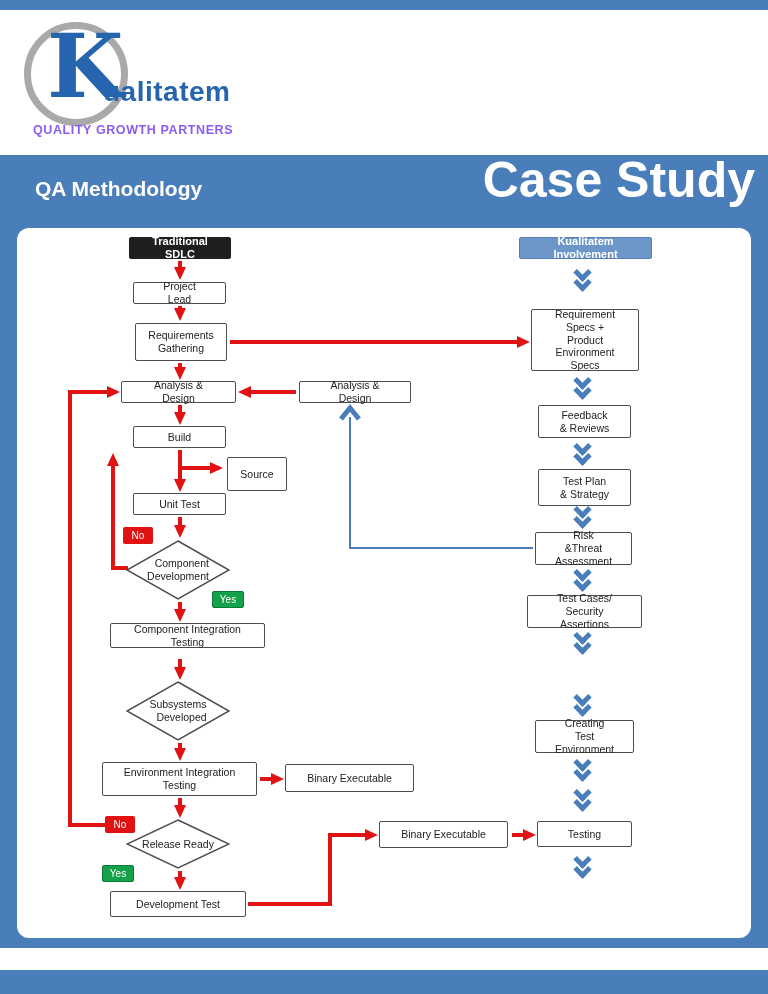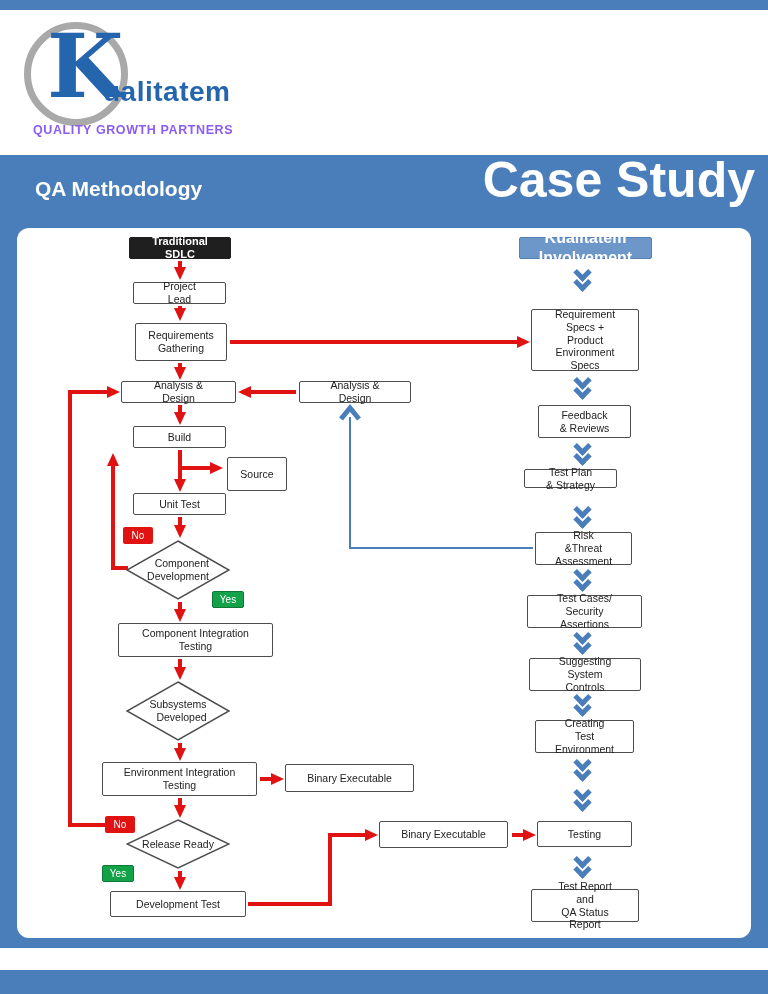--- a/index.html
+++ b/index.html
@@ -21,21 +21,21 @@
 
   .footer-strip{position:absolute;left:0;top:948px;width:768px;height:22px;background:#fff;font-size:11px;color:#444;line-height:22px;padding-left:25px}
   .footer-bar{position:absolute;left:0;top:970px;width:768px;height:24px;background:#4a7ebb}
 
   .connectors{position:absolute;left:0;top:0;z-index:1;pointer-events:none}
 
   .node{position:absolute;z-index:2;display:flex;align-items:center;justify-content:center;
         text-align:center;white-space:pre-line;font-size:10.5px;line-height:1.22;color:#222;
         background:#fff;border:1.4px solid #4d4d4d;border-radius:2px;padding:1px 20px}
   .node.hdr-dark{background:#1f1f1f;border-color:#1f1f1f;color:#fff;font-weight:bold;font-size:11px}
-  .node.hdr-blue{background:#6d96c9;border-color:#5580b5;color:#fff;font-weight:bold;font-size:16px}
+  .node.hdr-blue{background:#6d96c9;border-color:#5580b5;color:#fff;font-weight:bold;font-size:11px}
 
   .diamond{position:absolute;z-index:2}
   .diamond svg{position:absolute;left:0;top:0;width:100%;height:100%}
   .diamond svg polygon{fill:#fff;stroke:#4d4d4d;stroke-width:1.5}
   .diamond span{position:absolute;left:0;top:0;width:100%;height:100%;display:flex;align-items:center;justify-content:center;
         text-align:right;white-space:pre-line;font-size:10.5px;line-height:1.2;color:#222}
 
   .badge{position:absolute;z-index:3;display:flex;align-items:center;justify-content:center;
         font-size:10px;font-weight:normal;color:#fff;border-radius:2px}
   .badge.no{background:#e01212}
@@ -109,21 +109,21 @@
   <div class="node" style="left:133px;top:493px;width:93px;height:22px">Unit Test</div>
 
   <div class="diamond" style="left:126px;top:540px;width:104px;height:60px">
     <svg viewBox="0 0 104 60" preserveAspectRatio="none">
         <polygon points="52,1 103,30 52,59 1,30"></polygon>
       </svg>
     <span>Component
 Development</span>
   </div>
 
-  <div class="node" style="left:118px;top:623px;width:155px;height:34px">Component Integration
+  <div class="node" style="left:110px;top:623px;width:155px;height:25px">Component Integration
 Testing</div>
 
   <div class="diamond" style="left:126px;top:681px;width:104px;height:60px">
     <svg viewBox="0 0 104 60" preserveAspectRatio="none">
         <polygon points="52,1 103,30 52,59 1,30"></polygon>
       </svg>
     <span>Subsystems
 Developed</span>
   </div>
 
@@ -147,33 +147,29 @@
   <div class="badge no" style="left:105px;top:816px;width:30px;height:17px">No</div>
   <div class="badge yes" style="left:102px;top:865px;width:32px;height:17px">Yes</div>
 
   <div class="node hdr-blue" style="left:519px;top:237px;width:133px;height:22px">Kualitatem Involvement</div>
   <div class="node" style="left:531px;top:309px;width:108px;height:62px">Requirement
 Specs + Product
 Environment
 Specs</div>
   <div class="node" style="left:538px;top:405px;width:93px;height:33px">Feedback
 &amp; Reviews</div>
-  <div class="node" style="left:524px;top:469px;width:93px;height:19px">Test Plan
+  <div class="node" style="left:538px;top:469px;width:93px;height:37px">Test Plan
 &amp; Strategy</div>
   <div class="node" style="left:535px;top:532px;width:97px;height:33px">Risk &amp;Threat
 Assessment</div>
   <div class="node" style="left:527px;top:595px;width:115px;height:33px">Test Cases/ Security
 Assertions</div>
-  <div class="node" style="left:529px;top:658px;width:112px;height:33px">Suggesting System
-Controls</div>
   <div class="node" style="left:535px;top:720px;width:99px;height:33px">Creating Test
 Environment</div>
   <div class="node" style="left:537px;top:821px;width:95px;height:26px">Testing</div>
-  <div class="node" style="left:531px;top:889px;width:108px;height:33px">Test Report and
-QA Status Report</div>
 
   <div class="chev" style="left:574px;top:266px">
       <i></i>
       <i></i>
     </div>
   <div class="chev" style="left:574px;top:374px">
       <i></i>
       <i></i>
     </div>
   <div class="chev" style="left:574px;top:440px">

